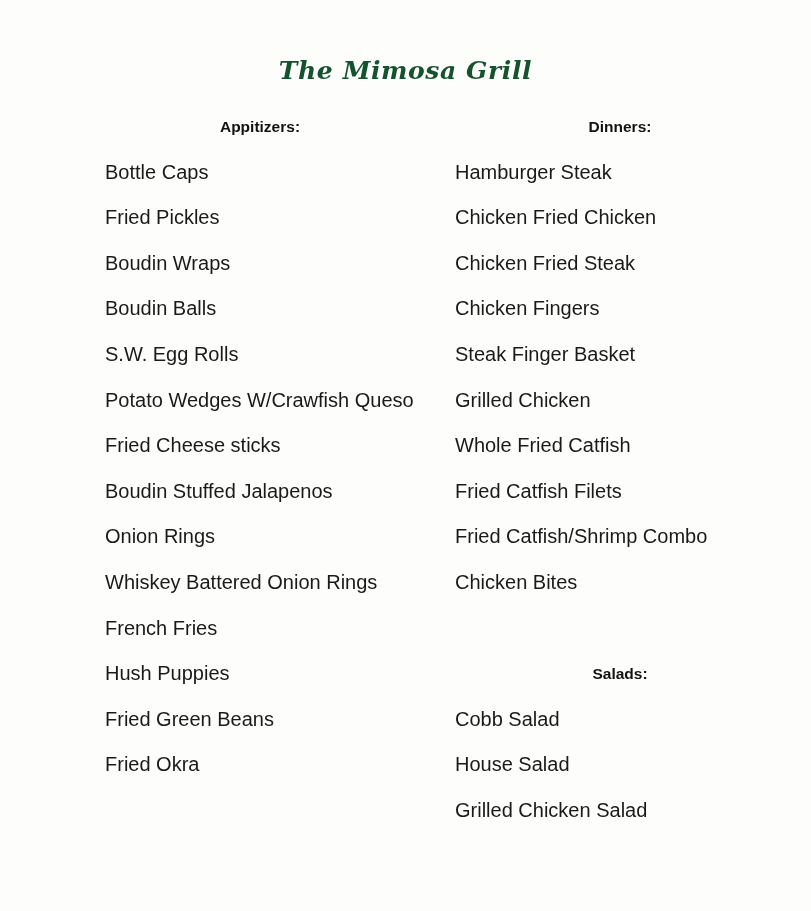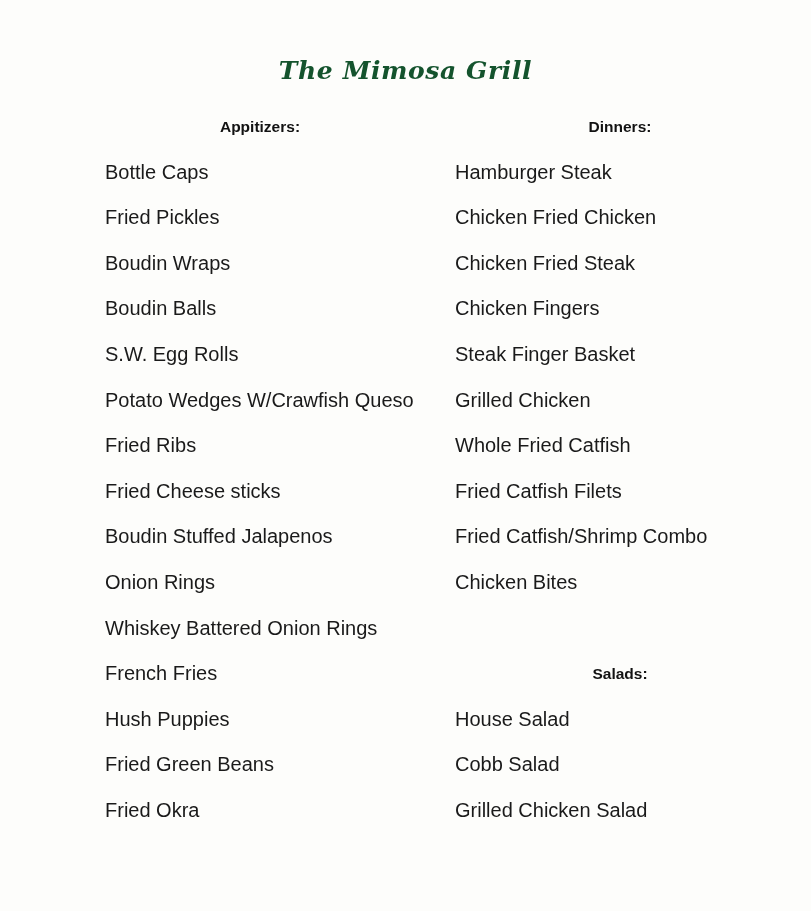--- a/index.html
+++ b/index.html
@@ -85,21 +85,20 @@
   <div class="columns">
 
     <div class="col col-left">
       <div class="line heading">Appitizers:</div>
       <div class="line">Bottle Caps</div>
       <div class="line">Fried Pickles</div>
       <div class="line">Boudin Wraps</div>
       <div class="line">Boudin Balls</div>
       <div class="line">S.W. Egg Rolls</div>
       <div class="line">Potato Wedges W/Crawfish Queso</div>
-      <div class="line">Fried Ribs</div>
       <div class="line">Fried Cheese sticks</div>
       <div class="line">Boudin Stuffed Jalapenos</div>
       <div class="line">Onion Rings</div>
       <div class="line">Whiskey Battered Onion Rings</div>
       <div class="line">French Fries</div>
       <div class="line">Hush Puppies</div>
       <div class="line">Fried Green Beans</div>
       <div class="line">Fried Okra</div>
     </div>
 
@@ -112,19 +111,19 @@
       <div class="line">Steak Finger Basket</div>
       <div class="line">Grilled Chicken</div>
       <div class="line">Whole Fried Catfish</div>
       <div class="line">Fried Catfish Filets</div>
       <div class="line">Fried Catfish/Shrimp Combo</div>
       <div class="line">Chicken Bites</div>
 
       <div class="line spacer"></div>
 
       <div class="line heading">Salads:</div>
+      <div class="line">Cobb Salad</div>
       <div class="line">House Salad</div>
-      <div class="line">Cobb Salad</div>
       <div class="line">Grilled Chicken Salad</div>
     </div>
 
   </div>
 </div>
 
 </body></html>

